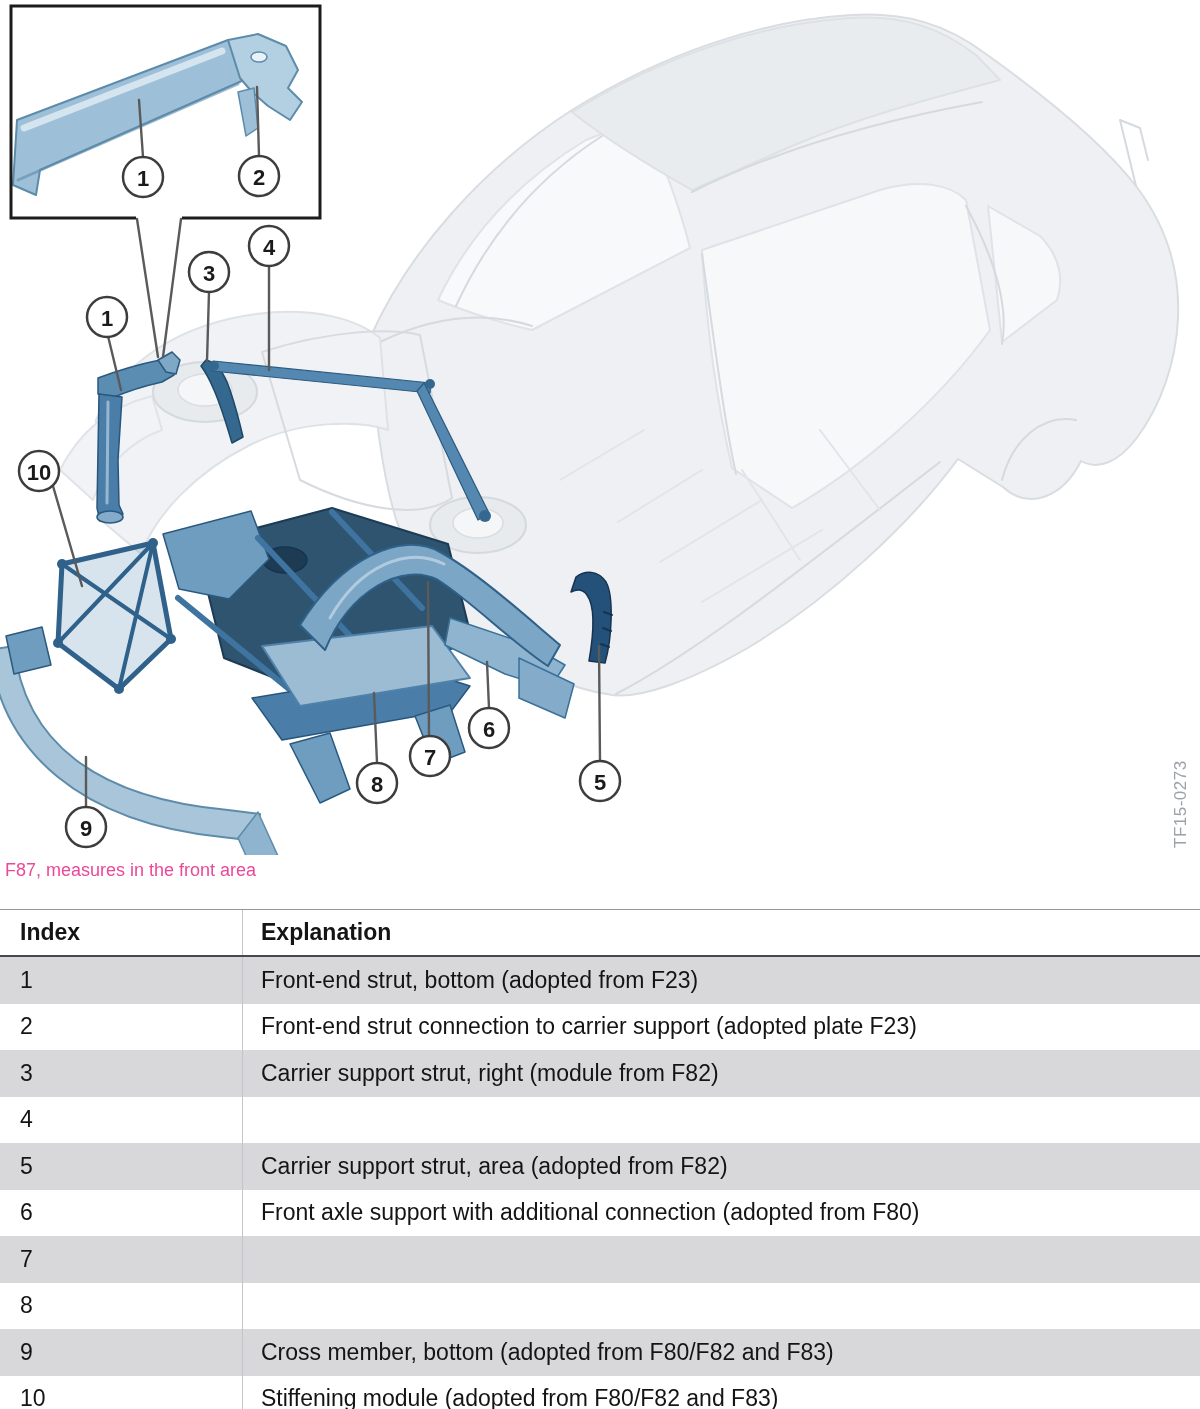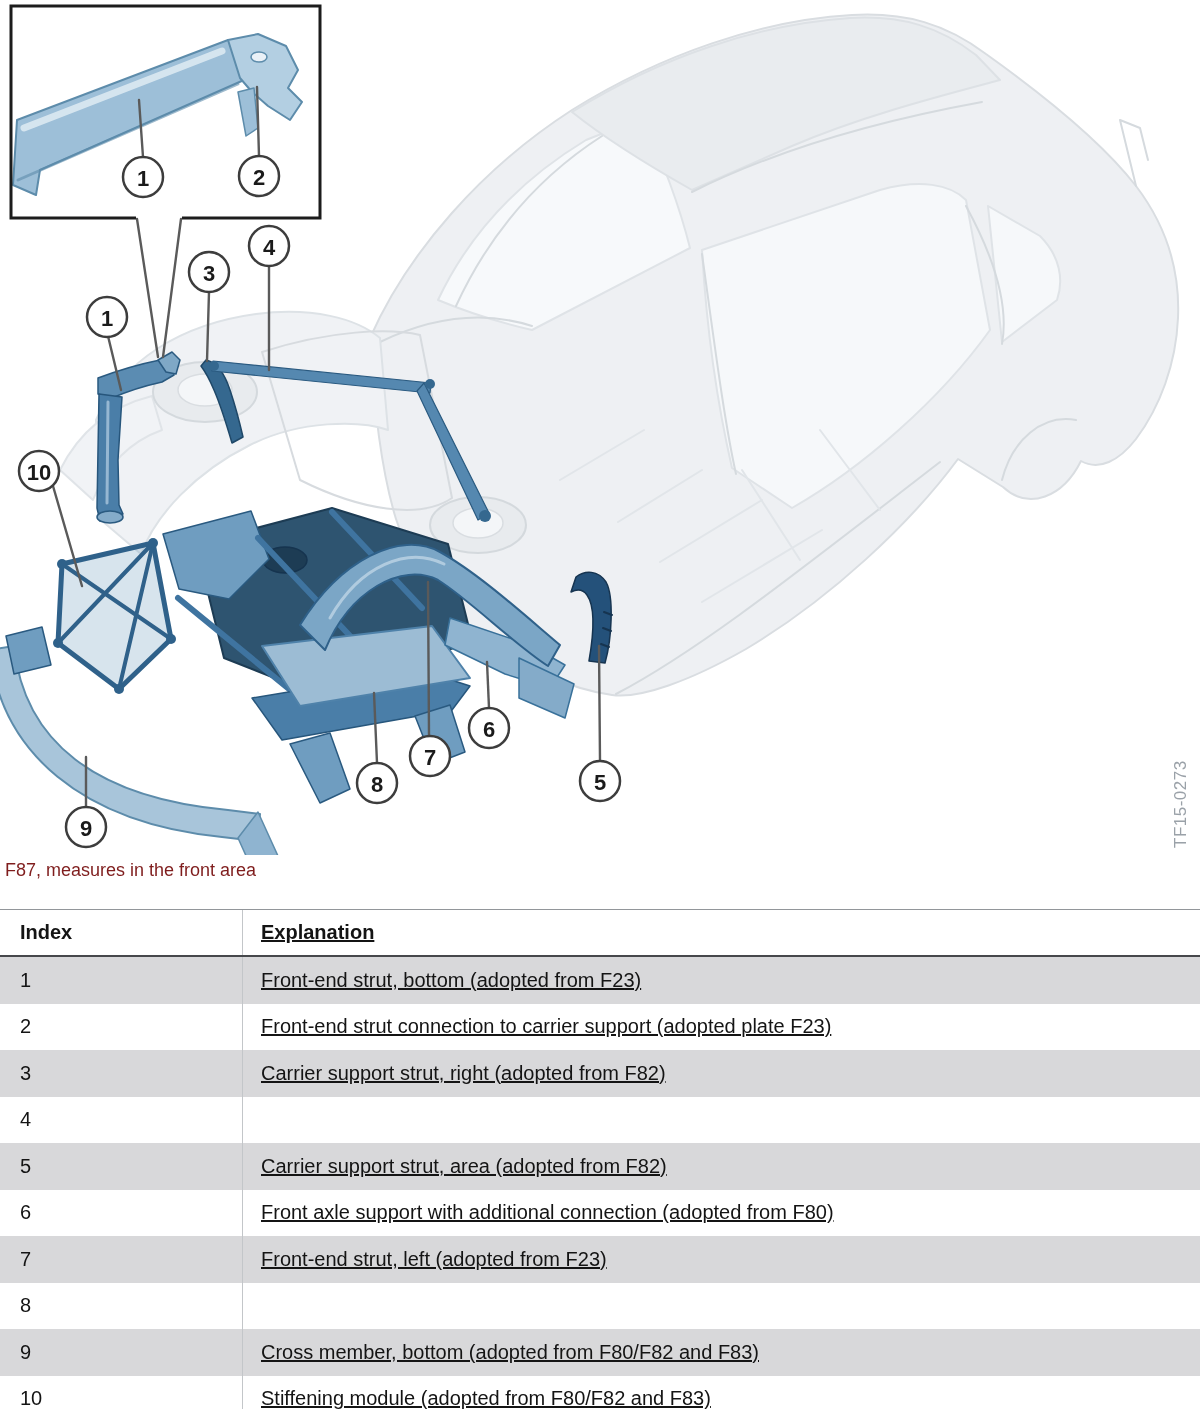--- a/index.html
+++ b/index.html
@@ -1,28 +1,28 @@
 <!DOCTYPE html>
 <html style="--stripe: #d8d8da;"><head>
 <meta charset="utf-8">
 <style>
   html,body{margin:0;padding:0;background:#ffffff;}
   .page{
     position:relative;width:1200px;height:1409px;background:#ffffff;overflow:hidden;
     font-family:"Liberation Sans","DejaVu Sans",sans-serif;color:#141414;
   }
   .fig{position:absolute;left:0;top:0;}
-  .caption{position:absolute;left:5px;top:859px;font-size:18px;line-height:22px;color:#7f1d1d;}
+  .caption{position:absolute;left:5px;top:859px;font-size:18px;line-height:22px;color:#ec4899;}
   .parts-table{position:absolute;left:0;top:909px;width:1200px;border-top:1px solid #92969a;}
   .thead{display:flex;height:47px;background:#ffffff;border-bottom:2px solid #46484b;box-sizing:border-box;}
   .trow{display:flex;height:46.5px;}
   .trow.shade{background:var(--stripe,#d8d8da);}
-  .cell{display:flex;align-items:center;font-size:20px;}
+  .cell{display:flex;align-items:center;font-size:23px;}
   .cell.idx{width:243px;padding-left:20px;box-sizing:border-box;border-right:1px solid #c3c6c9;flex:none;}
-  .cell.exp{flex:1;padding-left:18px;text-decoration:underline;}
+  .cell.exp{flex:1;padding-left:18px;}
   .head{font-weight:bold;}
   .callout-num{font-family:"Liberation Sans","DejaVu Sans",sans-serif;font-weight:bold;font-size:22px;fill:#1a1a1a;}
   .watermark{font-size:17px;letter-spacing:0.5px;fill:#9aa1a8;}
 </style>
 </head>
 <body>
 
 <div class="page">
 
   <svg class="fig" id="fig" width="1200" height="855" viewBox="0 0 1200 855">
@@ -207,36 +207,35 @@
         <div class="trow shade">
           <div class="cell idx">1</div>
           <div class="cell exp">Front-end strut, bottom (adopted from F23)</div>
         </div>
         <div class="trow">
           <div class="cell idx">2</div>
           <div class="cell exp">Front-end strut connection to carrier support (adopted plate F23)</div>
         </div>
         <div class="trow shade">
           <div class="cell idx">3</div>
-          <div class="cell exp">Carrier support strut, right (adopted from F82)</div>
+          <div class="cell exp">Carrier support strut, right (module from F82)</div>
         </div>
         <div class="trow">
           <div class="cell idx">4</div>
         </div>
         <div class="trow shade">
           <div class="cell idx">5</div>
           <div class="cell exp">Carrier support strut, area (adopted from F82)</div>
         </div>
         <div class="trow">
           <div class="cell idx">6</div>
           <div class="cell exp">Front axle support with additional connection (adopted from F80)</div>
         </div>
         <div class="trow shade">
           <div class="cell idx">7</div>
-          <div class="cell exp">Front-end strut, left (adopted from F23)</div>
         </div>
         <div class="trow">
           <div class="cell idx">8</div>
         </div>
         <div class="trow shade">
           <div class="cell idx">9</div>
           <div class="cell exp">Cross member, bottom (adopted from F80/F82 and F83)</div>
         </div>
         <div class="trow">
           <div class="cell idx">10</div>

